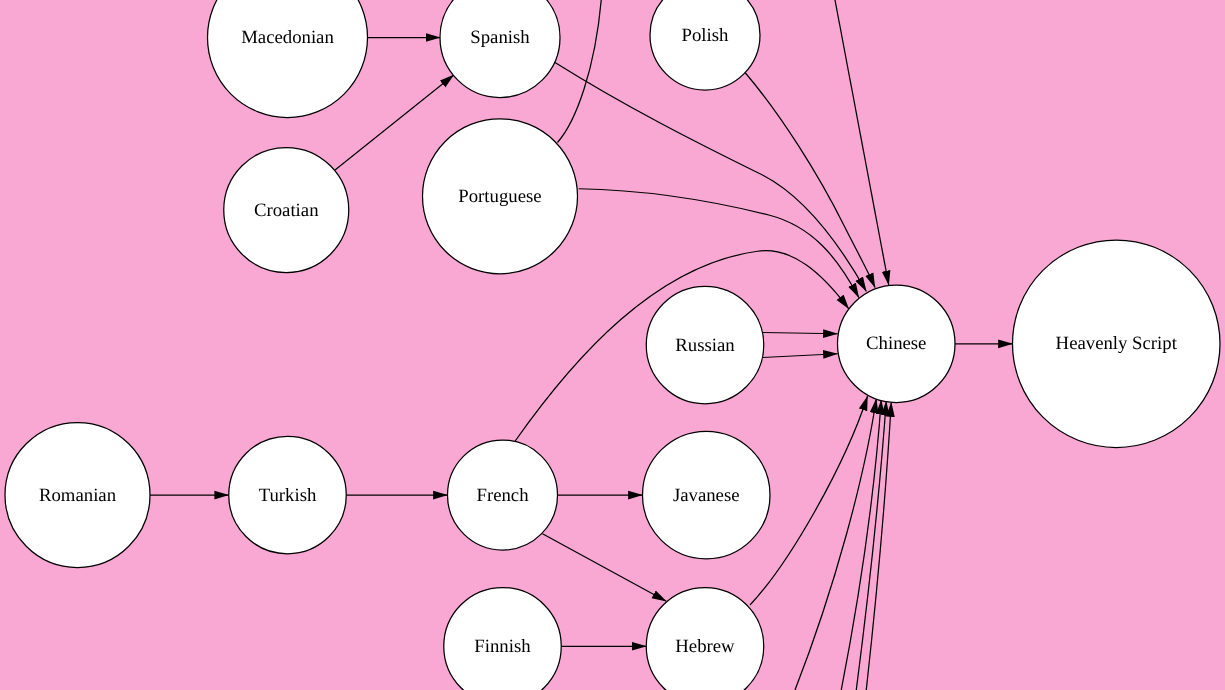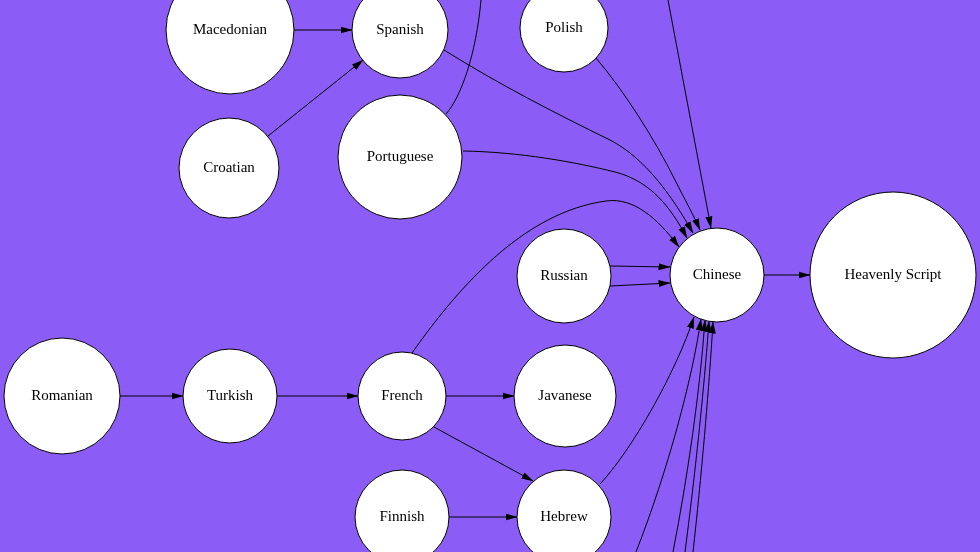--- a/index.html
+++ b/index.html
@@ -8,21 +8,21 @@
     width: 980px;
     height: 552px;
     overflow: hidden;
     background: #ffffff;
     font-family: "Liberation Serif", "DejaVu Serif", serif;
   }
   #stage {
     position: relative;
     width: 980px;
     height: 552px;
-    background: #8b5cf6;
+    background: #f9a8d4;
   }
   svg { display: block; }
   .edge {
     fill: none;
     stroke: #000000;
     stroke-width: 1;
   }
   .node-circle {
     fill: #ffffff;
     stroke: #000000;

